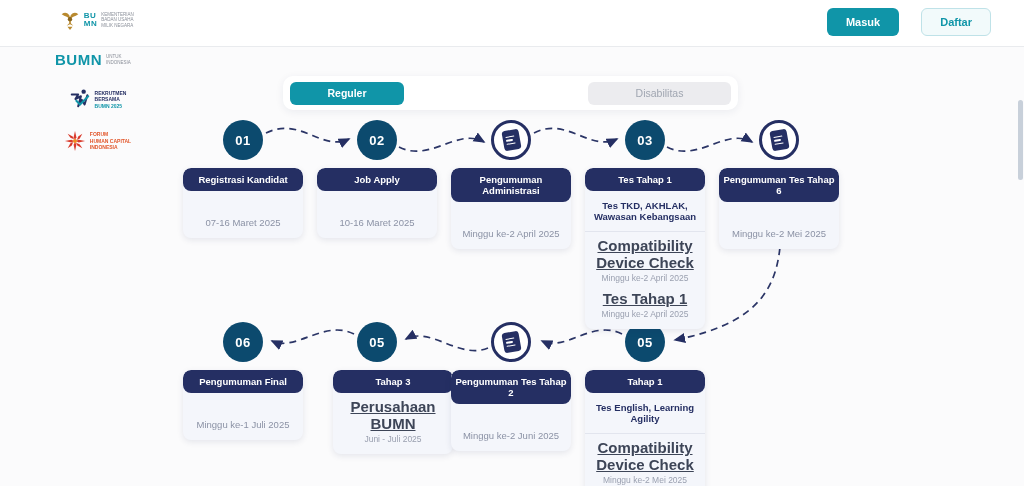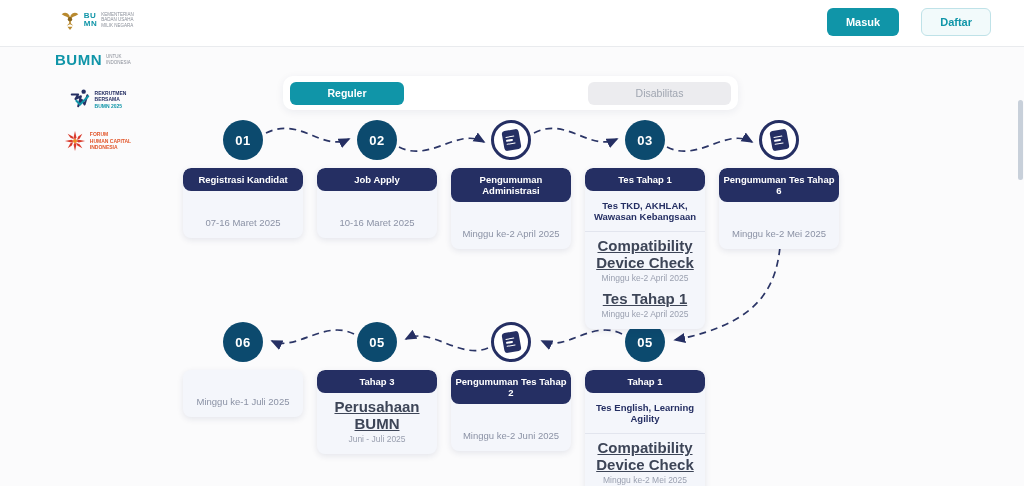--- a/index.html
+++ b/index.html
@@ -208,23 +208,24 @@
       <div class="card-item-date">Minggu ke-2 April 2025</div>
     </div>
   </div>
 </div>
 <div class="card" style="left:719px; top:168px;">
   <div class="card-head">Pengumuman Tes Tahap 6</div>
   <div class="card-date">Minggu ke-2 Mei 2025</div>
 </div>
 
 <div class="card" style="left:183px; top:370px;">
+  <div class="card-head">Pengumuman Final</div>
   <div class="card-date">Minggu ke-1 Juli 2025</div>
 </div>
-<div class="card" style="left:317px; top:370px;">
+<div class="card" style="left:333px; top:370px;">
   <div class="card-head">Tahap 3</div>
   <div class="card-items">
     <div class="card-item">
       <div class="card-item-title">Perusahaan BUMN</div>
       <div class="card-item-date">Juni - Juli 2025</div>
     </div>
   </div>
 </div>
 <div class="card" style="left:451px; top:370px;">
   <div class="card-head">Pengumuman Tes Tahap 2</div>

